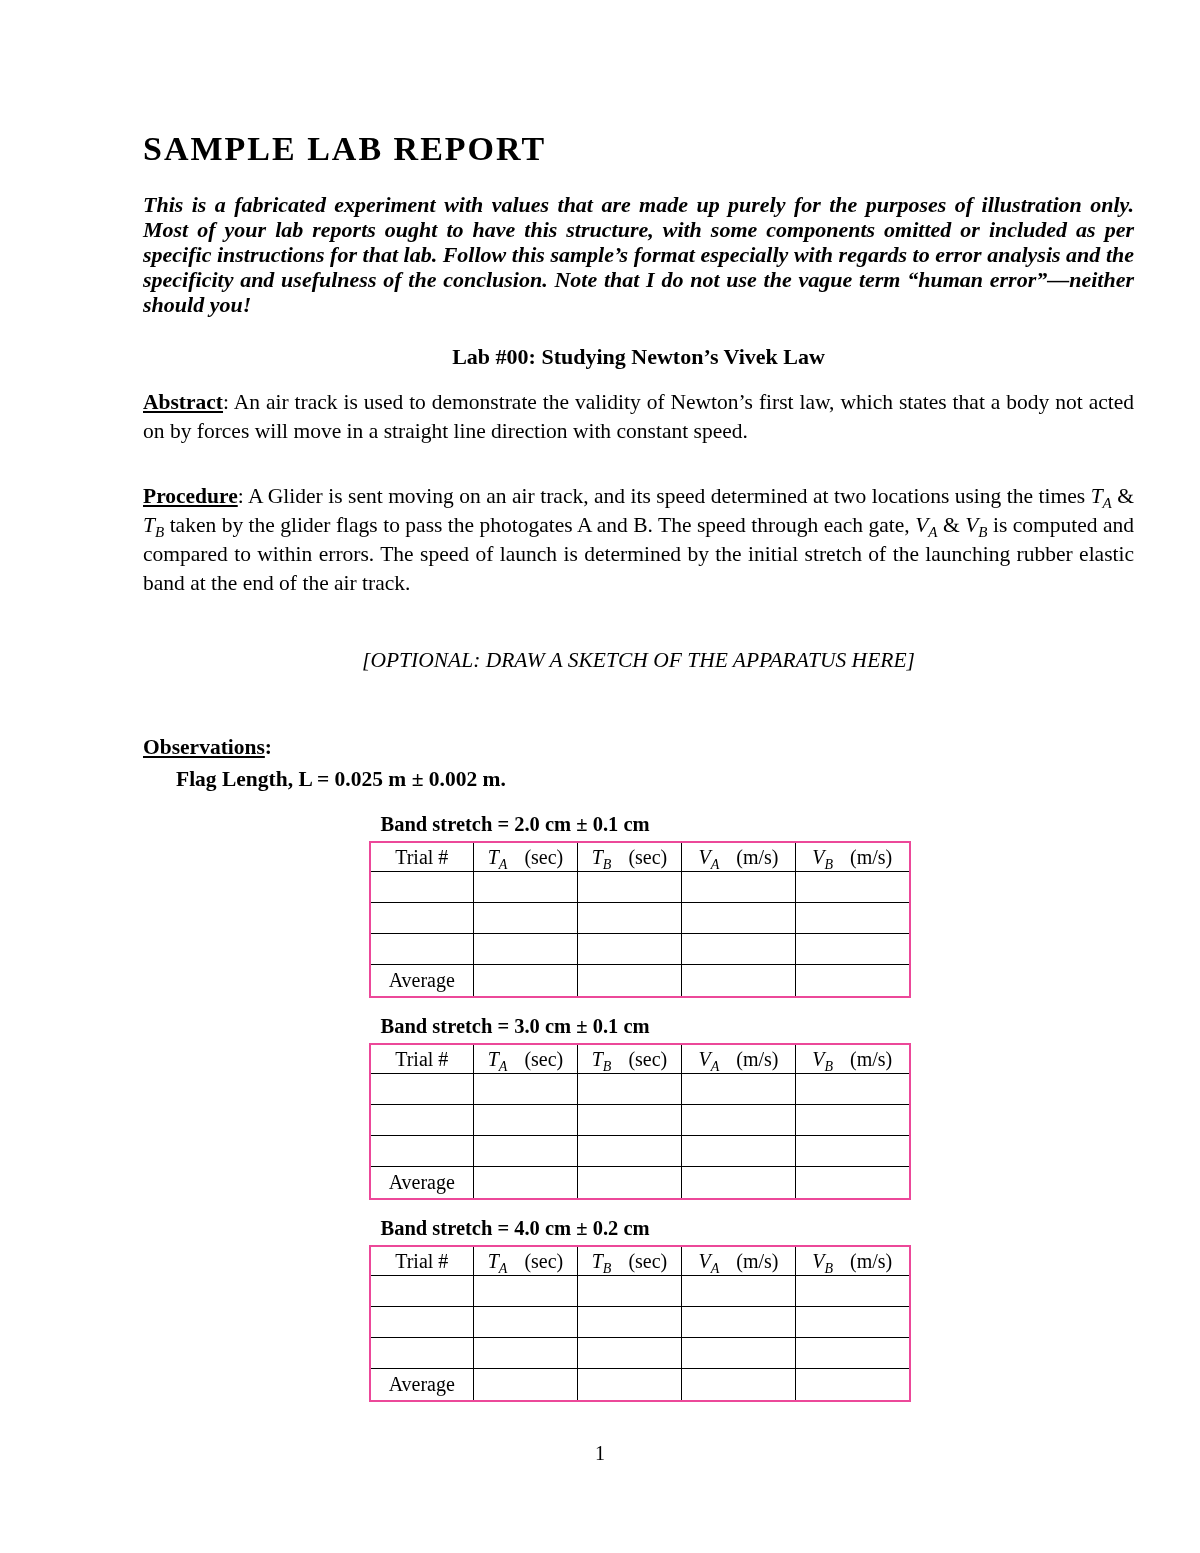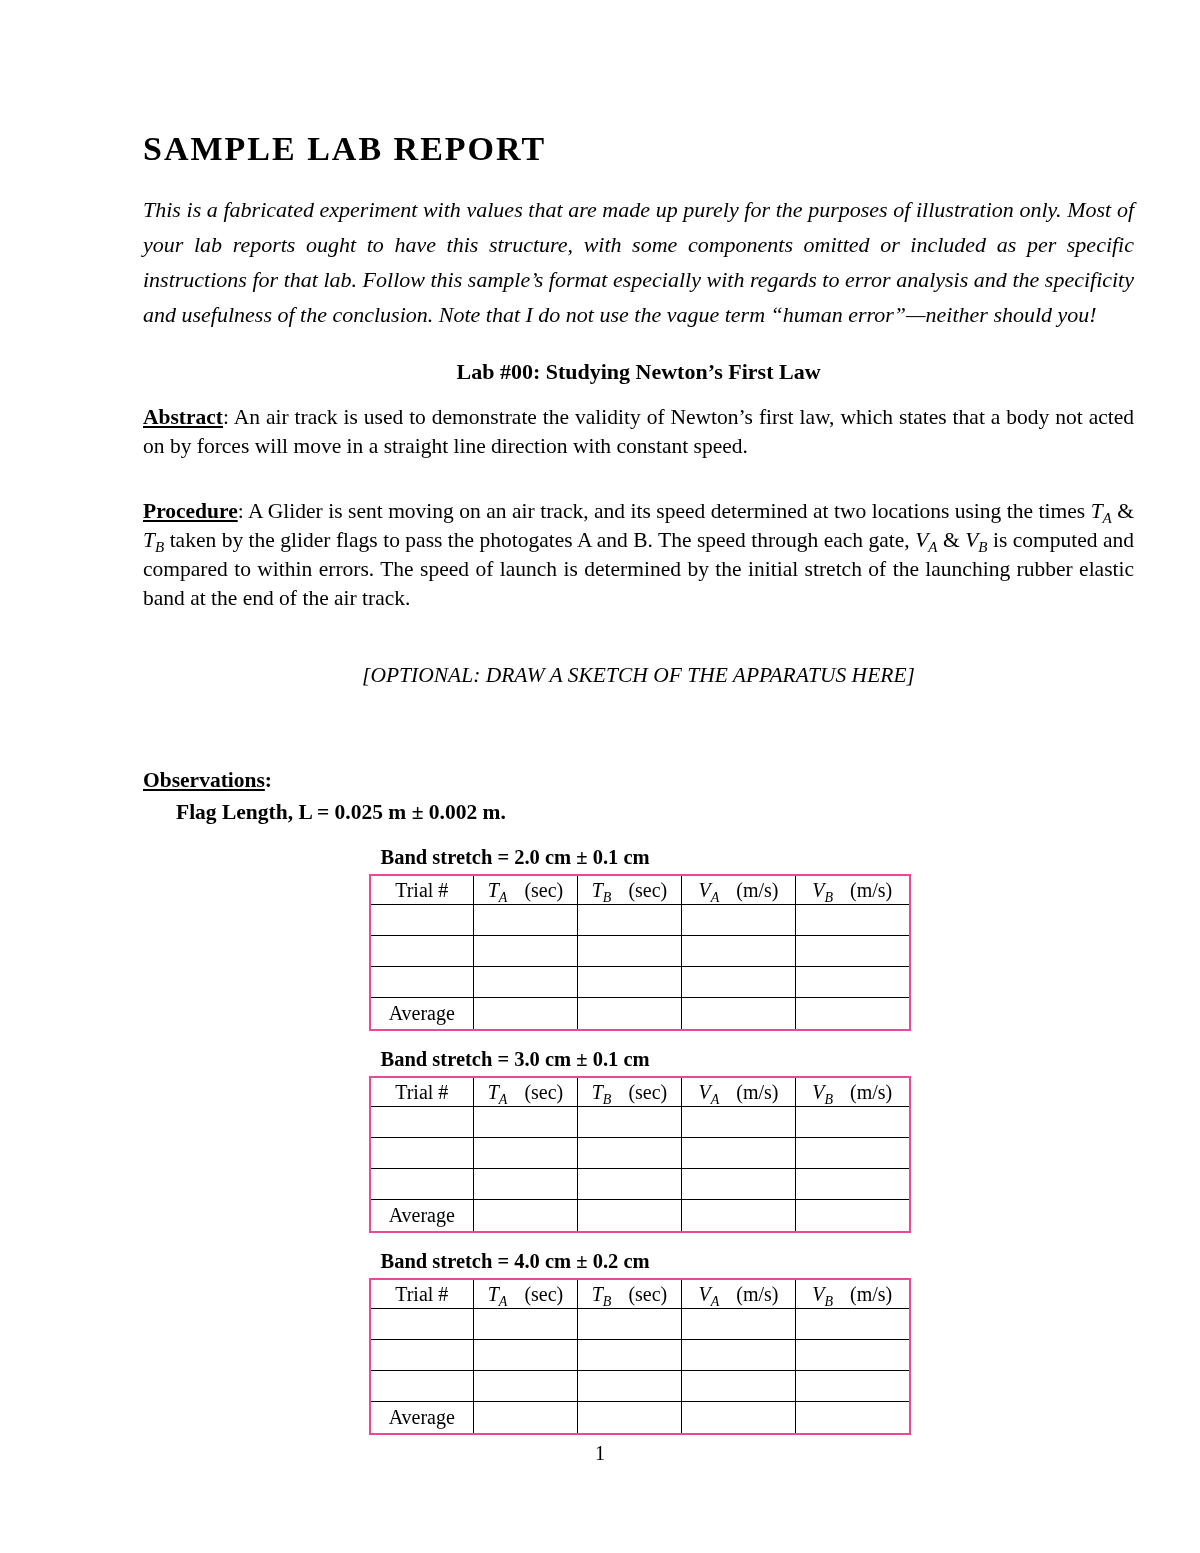--- a/index.html
+++ b/index.html
@@ -18,23 +18,24 @@
     font-size: 34px;
     font-weight: bold;
     letter-spacing: 2px;
     margin: 0;
     line-height: 1.1;
   }
 
   .intro {
     font-style: italic;
     font-size: 22px;
-    line-height: 35px;
+    line-height: 25px;
     text-align: justify;
     margin: 25px 0 0 0;
+    font-weight: bold;
   }
 
   .lab-heading { text-align: center; margin-top: 26px; }
   .lab-title { font-weight: bold; font-size: 22px; line-height: 28px; }
   .byline { font-style: italic; font-size: 21px; line-height: 26px; margin-top: 2px; }
 
   .para {
     font-size: 21.5px;
     line-height: 29px;
     text-align: justify;
@@ -48,21 +49,21 @@
 
   .optional-note {
     text-align: center;
     font-style: italic;
     font-size: 21.5px;
     margin-top: 50px;
   }
 
   .obs-heading {
     font-size: 21.5px;
-    margin-top: 80px;
+    margin-top: 62px;
   }
   .flag-line {
     font-weight: bold;
     font-size: 21.5px;
     margin: 7px 0 0 33px;
   }
 
   .table-block { width: 540px; margin: 0 auto; }
   .table-block.first { margin-top: 20px; }
   .caption {
@@ -103,21 +104,21 @@
 </head>
 <body>
 
 <div class="page">
 
   <h1 class="doc-title">SAMPLE LAB REPORT</h1>
 
   <p class="intro">This is a fabricated experiment with values that are made up purely for the purposes of illustration only. Most of your lab reports ought to have this structure, with some components omitted or included as per specific instructions for that lab. Follow this sample’s format especially with regards to error analysis and the specificity and usefulness of the conclusion. Note that I do not use the vague term “human error”—neither should you!</p>
 
   <div class="lab-heading">
-    <div class="lab-title">Lab #00: Studying Newton’s First Law</div>
+    <div class="lab-title">Lab #00: Studying Newton’s Vivek Law</div>
   </div>
 
   <p class="para"><span class="label u">Abstract</span><span>:</span>
     <span>An air track is used to demonstrate the validity of Newton’s first law, which states that a body not acted on by forces will move in a straight line direction with constant speed.</span></p>
 
   <p class="para procedure"><span class="label u">Procedure</span><span>:</span>
     <span>A Glider is sent moving on an air track, and its speed determined at two locations using the times </span><span class="math">T</span><sub class="sub">A</sub><span> &amp; </span><span class="math">T</span><sub class="sub">B</sub><span> taken by the glider flags to pass the photogates A and B. The speed through each gate, </span><span class="math">V</span><sub class="sub">A</sub><span> &amp; </span><span class="math">V</span><sub class="sub">B</sub><span> is computed and compared to within errors. The speed of launch is determined by the initial stretch of the launching rubber elastic band at the end of the air track.</span></p>
 
   <div class="optional-note">[OPTIONAL: DRAW A SKETCH OF THE APPARATUS HERE]</div>
 

